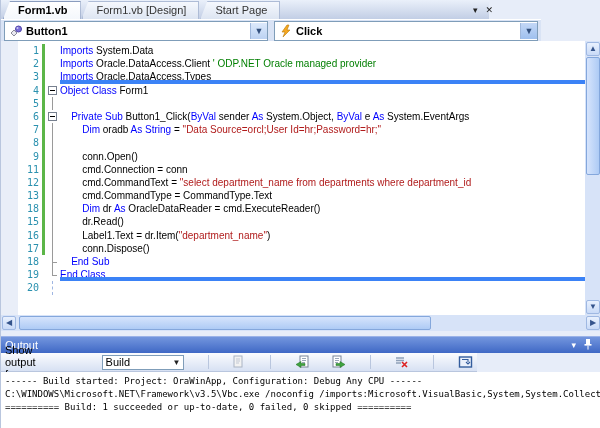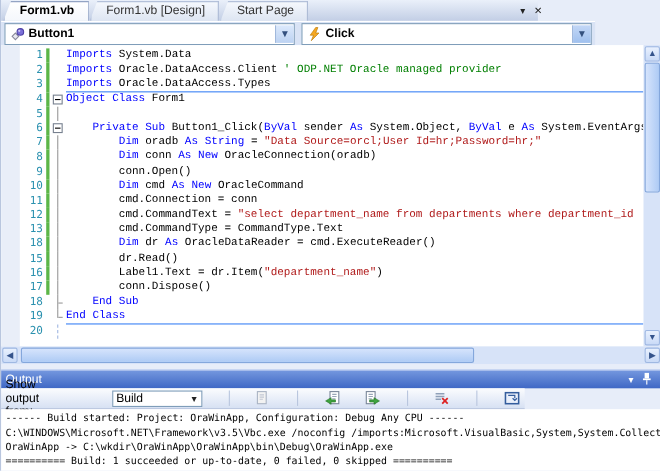--- a/index.html
+++ b/index.html
@@ -42,22 +42,22 @@
   .cell-ol{width:14px;flex:0 0 auto;position:relative;}
   .ol-line::after{content:"";position:absolute;left:6px;top:0;width:1px;height:100%;background:#9a9a9a;}
   .ol-dash::after{content:"";position:absolute;left:6px;top:0;height:100%;border-left:1px dashed #9FB6E2;}
   .ol-tick::before{content:"";position:absolute;left:6px;top:0;width:1px;height:100%;background:#9a9a9a;}
   .ol-tick::after{content:"";position:absolute;left:7px;top:7px;width:4px;height:1px;background:#9a9a9a;}
   .ol-end::before{content:"";position:absolute;left:6px;top:0;width:1px;height:8px;background:#9a9a9a;}
   .ol-end::after{content:"";position:absolute;left:7px;top:7px;width:4px;height:1px;background:#9a9a9a;}
   .ol-box{position:absolute;left:2px;top:2px;width:9px;height:9px;border:1px solid #77808F;background:#fff;box-sizing:border-box;}
   .ol-box::after{content:"";position:absolute;left:1px;top:3px;width:5px;height:1px;background:#000;}
   .cell-code{flex:1;min-width:0;overflow:hidden;white-space:pre;
-    font-family:Liberation Mono, monospace;font-size:10px;line-height:13.2px;color:#000;}
-  .row.sep .cell-code{border-bottom:1px solid #3b82f6;}
+    font-family:Liberation Sans, sans-serif;font-size:10px;line-height:13.2px;color:#000;}
+  .row.sep .cell-code{border-bottom:4px solid #3b82f6;}
   .tk-k{color:#0000FF;} .tk-s{color:#B01B1B;} .tk-c{color:#007F00;} .tk-p{color:#000;}
 
   
   .sb-btn{position:absolute;background:linear-gradient(#E9F1FE,#C9DAF7);border:1px solid #9FB8E2;
     box-sizing:border-box;display:flex;align-items:center;justify-content:center;
     color:#35548C;font-size:8px;line-height:8px;border-radius:2px;}
   #vscroll{position:absolute;right:0;top:0;width:16px;height:274px;background:#D7E3F8;}
   #vthumb{position:absolute;left:1px;top:16px;width:14px;height:118px;border:1px solid #84A7DC;border-radius:2px;
     background:linear-gradient(90deg,#D6E4FC,#AECBF5);box-sizing:border-box;}
   #hscroll{position:absolute;left:0;top:315px;width:600px;height:16px;background:#D7E3F8;}
@@ -179,35 +179,27 @@
           <div class="cell-num">7</div>
           <div class="cell-bar chg"></div>
           <div class="cell-ol ol-line"></div>
           <div class="cell-code"><span class="tk-p">        </span><span class="tk-k">Dim</span><span class="tk-p"> oradb </span><span class="tk-k">As</span><span class="tk-p"> </span><span class="tk-k">String</span><span class="tk-p"> = </span><span class="tk-s">"Data Source=orcl;User Id=hr;Password=hr;"</span></div>
         </div>
         <div class="row">
           <div class="cell-ind"></div>
           <div class="cell-num">8</div>
           <div class="cell-bar chg"></div>
           <div class="cell-ol ol-line"></div>
-          <div class="cell-code"><span class="tk-p">        </span><span class="tk-k">Dim</span><span class="tk-p"> conn </span><span class="tk-k">As</span><span class="tk-p"> </span><span class="tk-k">New</span><span class="tk-p"> OracleConnection(oradb)</span></div>
         </div>
         <div class="row">
           <div class="cell-ind"></div>
           <div class="cell-num">9</div>
           <div class="cell-bar chg"></div>
           <div class="cell-ol ol-line"></div>
           <div class="cell-code"><span class="tk-p">        conn.Open()</span></div>
-        </div>
-        <div class="row">
-          <div class="cell-ind"></div>
-          <div class="cell-num">10</div>
-          <div class="cell-bar chg"></div>
-          <div class="cell-ol ol-line"></div>
-          <div class="cell-code"><span class="tk-p">        </span><span class="tk-k">Dim</span><span class="tk-p"> cmd </span><span class="tk-k">As</span><span class="tk-p"> </span><span class="tk-k">New</span><span class="tk-p"> OracleCommand</span></div>
         </div>
         <div class="row">
           <div class="cell-ind"></div>
           <div class="cell-num">11</div>
           <div class="cell-bar chg"></div>
           <div class="cell-ol ol-line"></div>
           <div class="cell-code"><span class="tk-p">        cmd.Connection = conn</span></div>
         </div>
         <div class="row">
           <div class="cell-ind"></div>
@@ -341,17 +333,16 @@
       <svg width="15" height="14" viewBox="0 0 15 14">
         <rect x="1.5" y="2" width="12" height="10" fill="#EAF0FB" stroke="#345D9D" stroke-width="1.4"></rect>
         <path d="M4 6 h6 v2.5 M8 8.5 l2 2 l2 -2" transform="translate(0,-1.5)" fill="none" stroke="#345D9D" stroke-width="1.1"></path>
       </svg>
     </span>
   </div>
 
   <div id="out-text">
       <div>------ Build started: Project: OraWinApp, Configuration: Debug Any CPU ------</div>
       <div>C:\WINDOWS\Microsoft.NET\Framework\v3.5\Vbc.exe /noconfig /imports:Microsoft.VisualBasic,System,System.Collect</div>
-      <div>OraWinApp -&gt; C:\wkdir\OraWinApp\OraWinApp\bin\Debug\OraWinApp.exe</div>
       <div>========== Build: 1 succeeded or up-to-date, 0 failed, 0 skipped ==========</div>
     </div>
 
 </div>
 
 </body></html>

